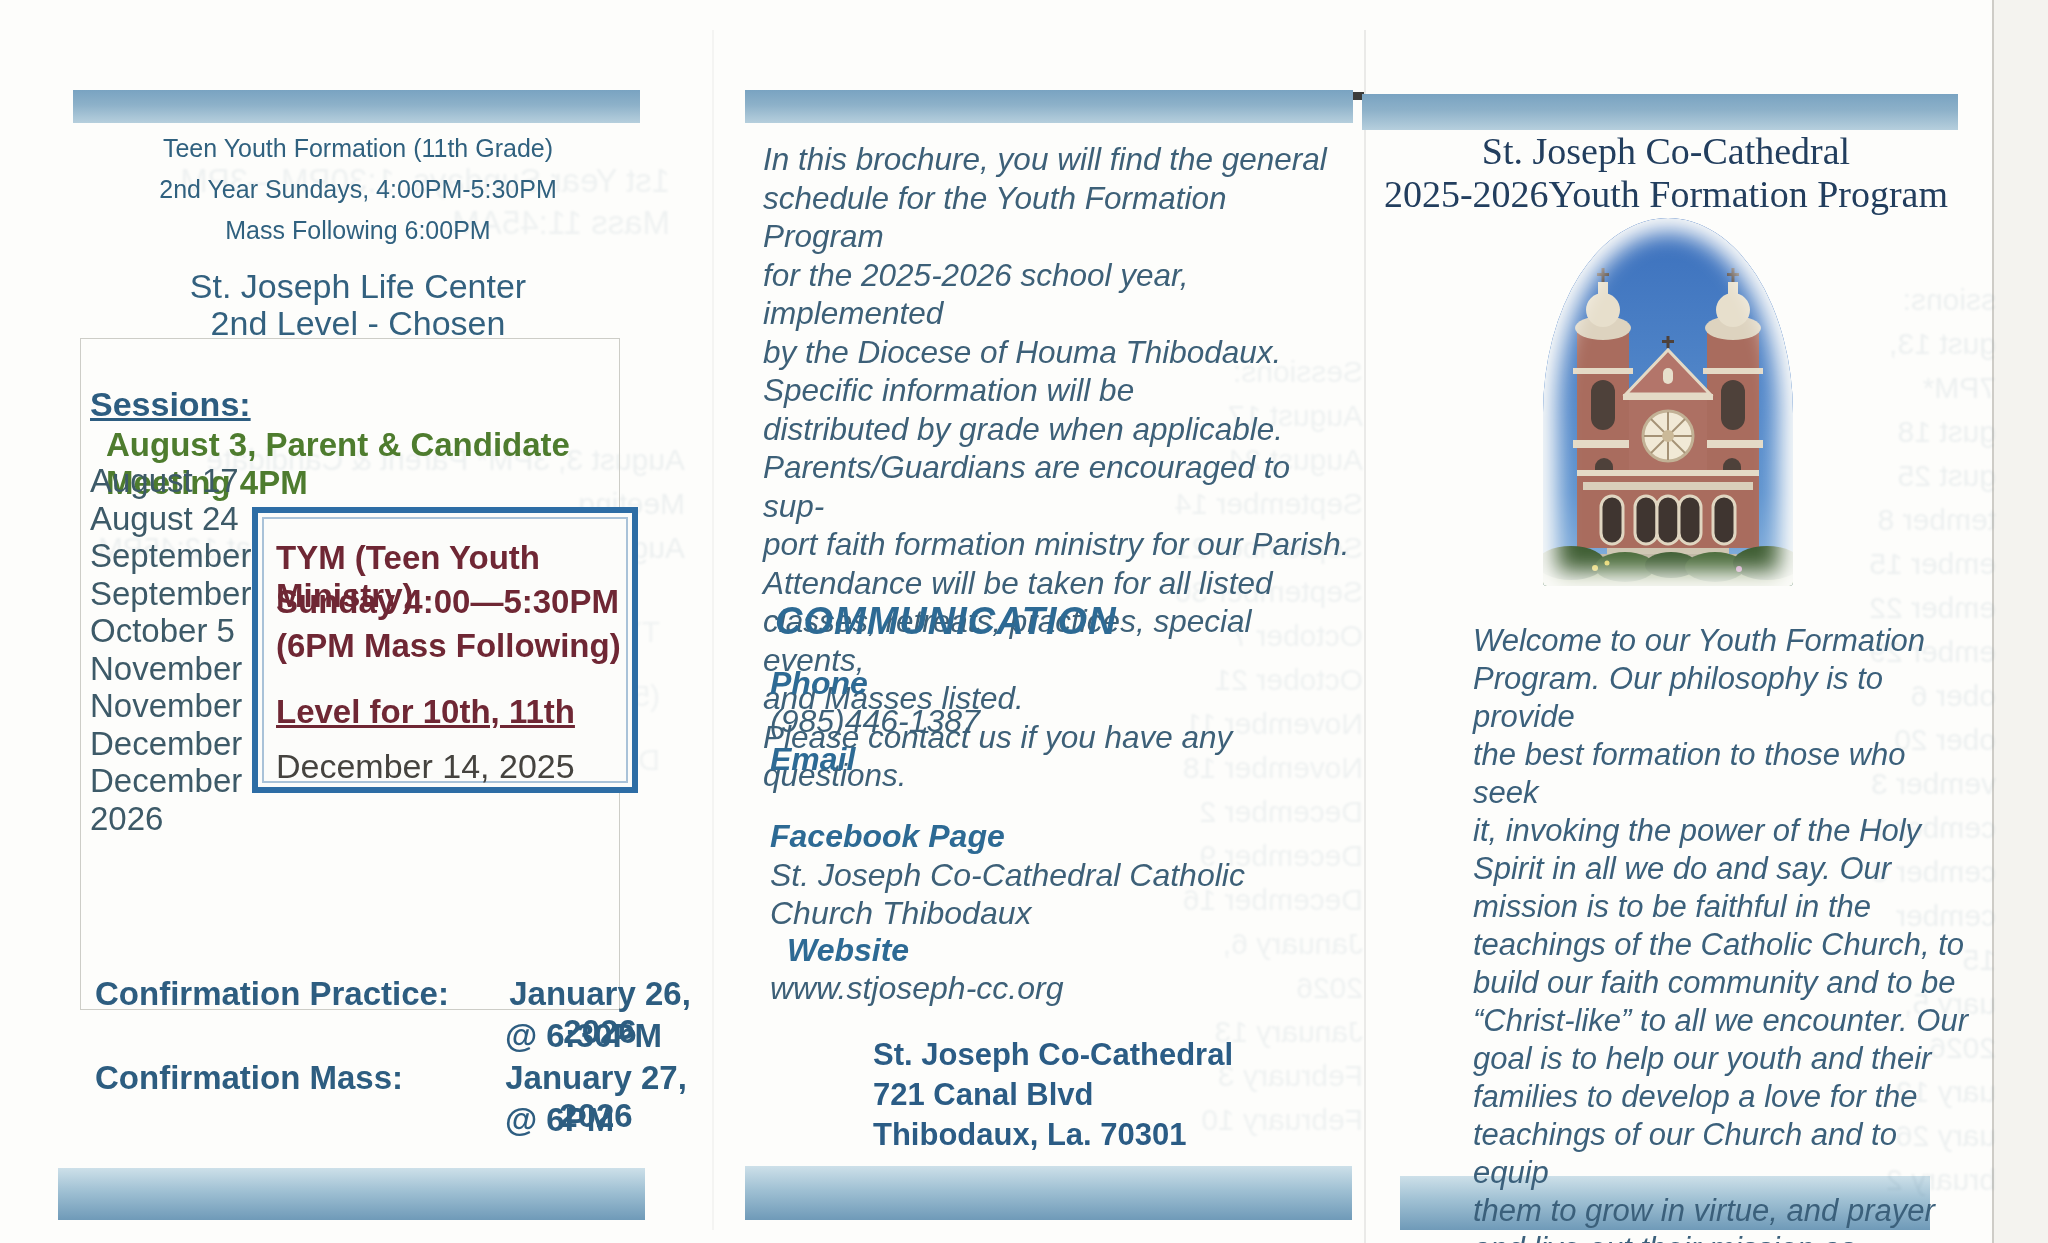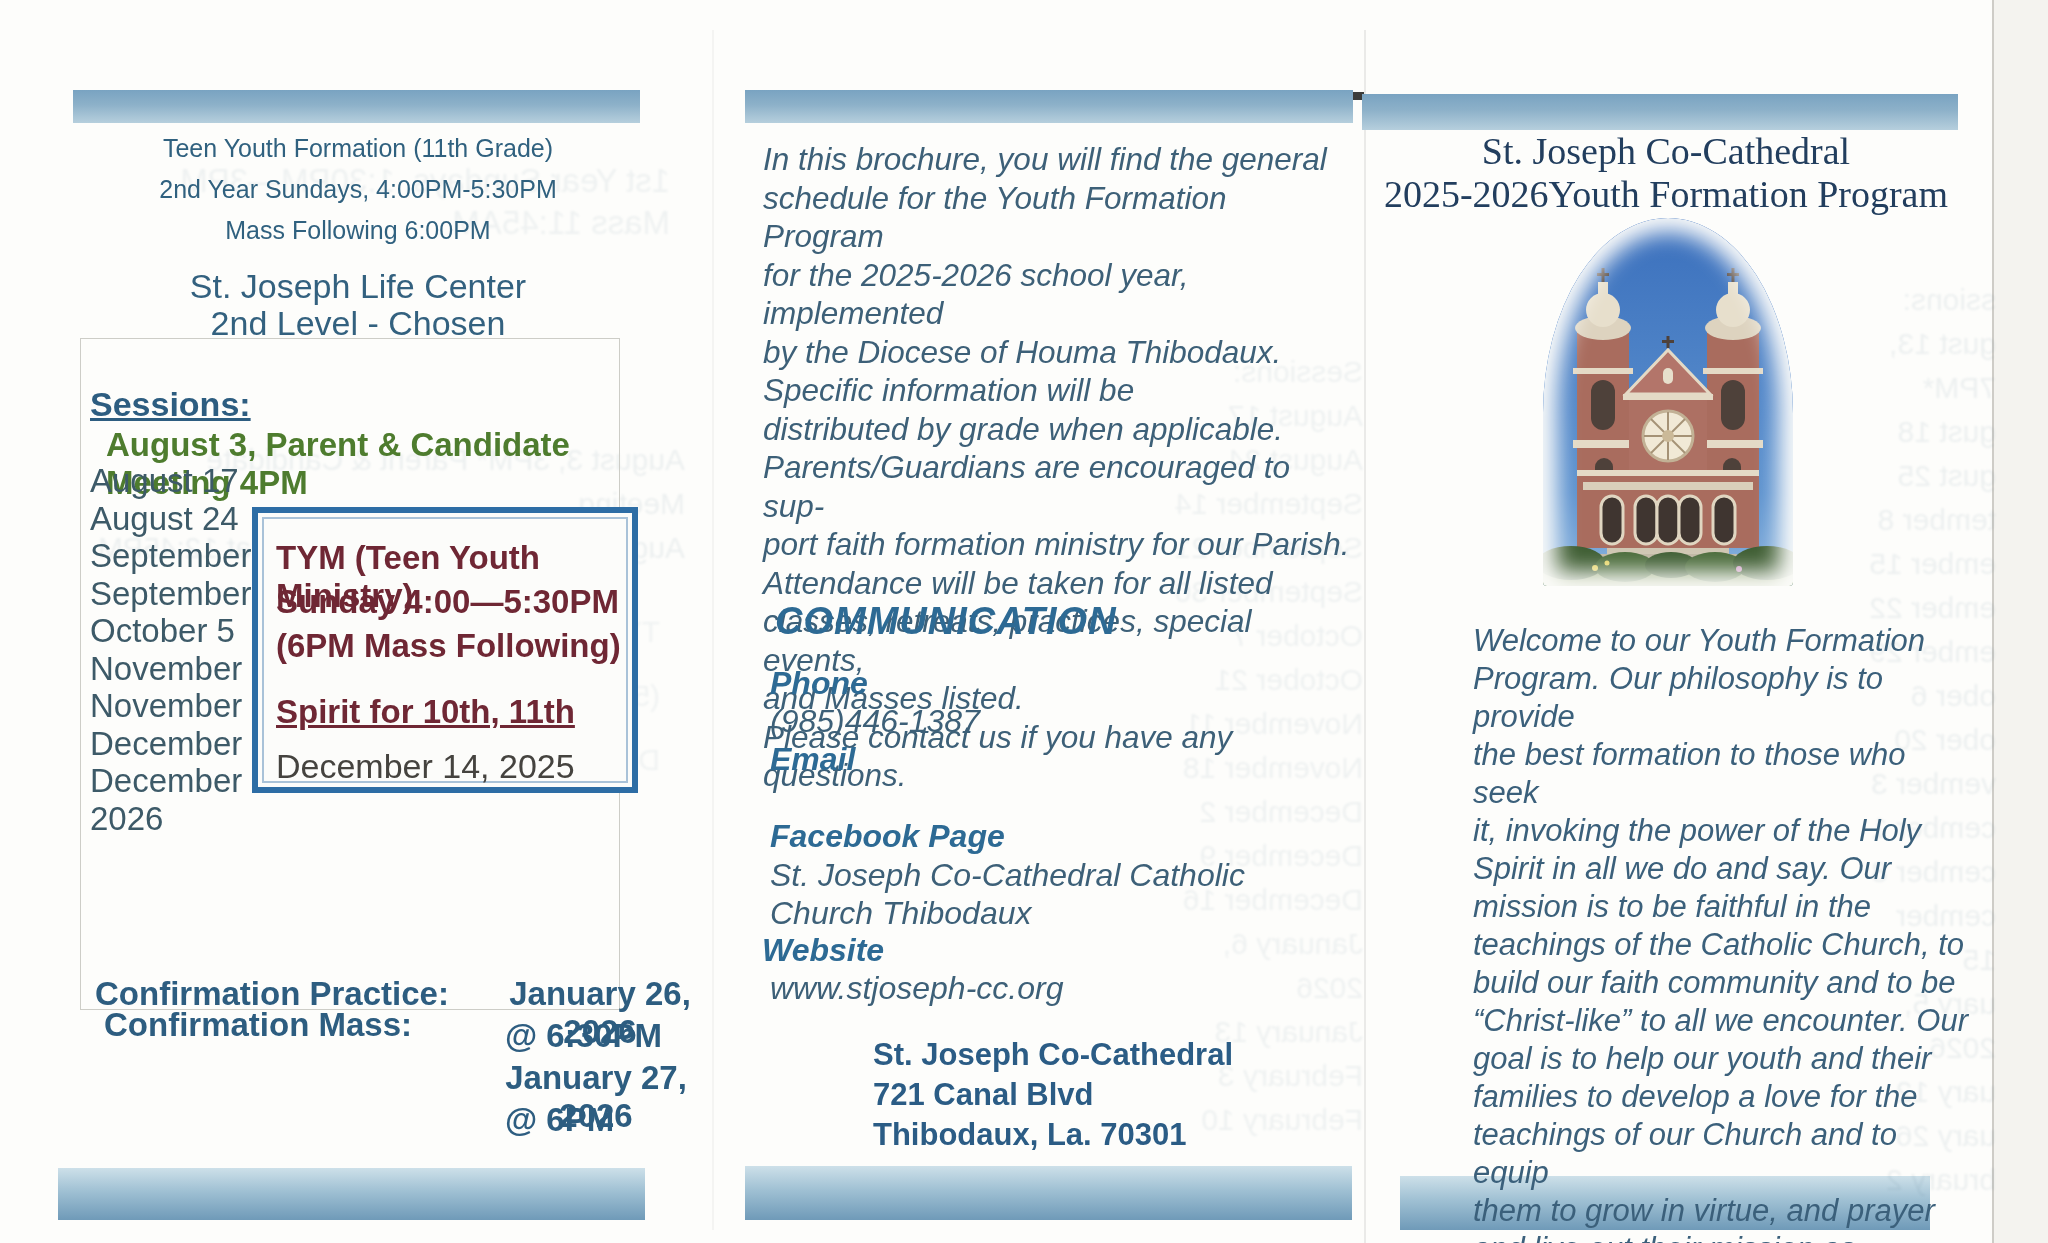--- a/index.html
+++ b/index.html
@@ -92,28 +92,28 @@
       <div class="session-item" style="line-height:37.5px;">December 7</div>
       <div class="session-item" style="line-height:37.5px;">December 14</div>
       <div class="session-item" style="line-height:37.5px;">2026</div>
     </div>
 
     <div class="abs tym-outer" style="left:212px;top:447px;width:374px;height:274px;">
       <div class="tym-inner"></div>
       <div class="abs tym-title" style="left:18px;top:26px;">TYM (Teen Youth Ministry)</div>
       <div class="abs tym-line" style="left:18px;top:70px;">Sunday 4:00—5:30PM</div>
       <div class="abs tym-line" style="left:18px;top:114px;">(6PM Mass Following)</div>
-      <div class="abs tym-dates-label" style="left:18px;top:180px;">Spirit for 10th, 11th</div>
+      <div class="abs tym-dates-label" style="left:18px;top:180px;">Level for 10th, 11th</div>
       <div class="abs tym-date" style="left:18px;top:222px;margin-top:12px;">December 14, 2025</div>
     </div>
 
     <div class="abs confirm" style="left:55px;top:915px;">Confirmation Practice:</div>
     <div class="abs confirm" style="left:460px;top:915px;">January 26, 2026</div>
     <div class="abs confirm" style="left:465px;top:957px;">@ 6:30PM</div>
-    <div class="abs confirm" style="left:55px;top:946px;margin-left:9px;">Confirmation Mass:</div>
+    <div class="abs confirm" style="left:55px;top:999px;">Confirmation Mass:</div>
     <div class="abs confirm" style="left:452px;top:999px;">January 27, 2026</div>
     <div class="abs confirm" style="left:465px;top:1041px;">@ 6PM</div>
   </div>
 
   <div class="abs" style="left:713px;top:60px;width:651px;height:1183px;">
 
     <div class="abs top-bar" style="left:32px;top:30px;width:608px;height:33px;"></div>
     <div class="abs bottom-bar" style="left:32px;top:1106px;width:607px;height:54px;"></div>
 
     <div class="abs ghost preline" style="left:440px;top:290px;width:210px;opacity:.09;">Sessions:
@@ -149,21 +149,21 @@
 
     <div class="abs comm-head" style="left:62px;top:540px;">COMMUNICATION</div>
 
     <div class="abs contact-label" style="left:57px;top:605px;">Phone</div>
     <div class="abs contact-value" style="left:57px;top:643px;">(985)446-1387</div>
     <div class="abs contact-label" style="left:57px;top:681px;">Email</div>
 
     <div class="abs contact-label" style="left:57px;top:758px;">Facebook Page</div>
     <div class="abs contact-value preline" style="left:57px;top:796px;width:560px;line-height:38px;">St. Joseph Co-Cathedral Catholic
 Church Thibodaux</div>
-    <div class="abs contact-label" style="left:49px;top:872px;">Website</div>
+    <div class="abs contact-label" style="left:74px;top:872px;">Website</div>
     <div class="abs contact-value" style="left:57px;top:910px;">www.stjoseph-cc.org</div>
 
     <div class="abs" style="left:160px;top:975px;width:460px;">
       <div class="addr-line">St. Joseph Co-Cathedral</div>
       <div class="addr-line">721 Canal Blvd</div>
       <div class="addr-line">Thibodaux, La. 70301</div>
     </div>
   </div>
 
   <div class="abs" style="left:1366px;top:60px;width:626px;height:1183px;">

